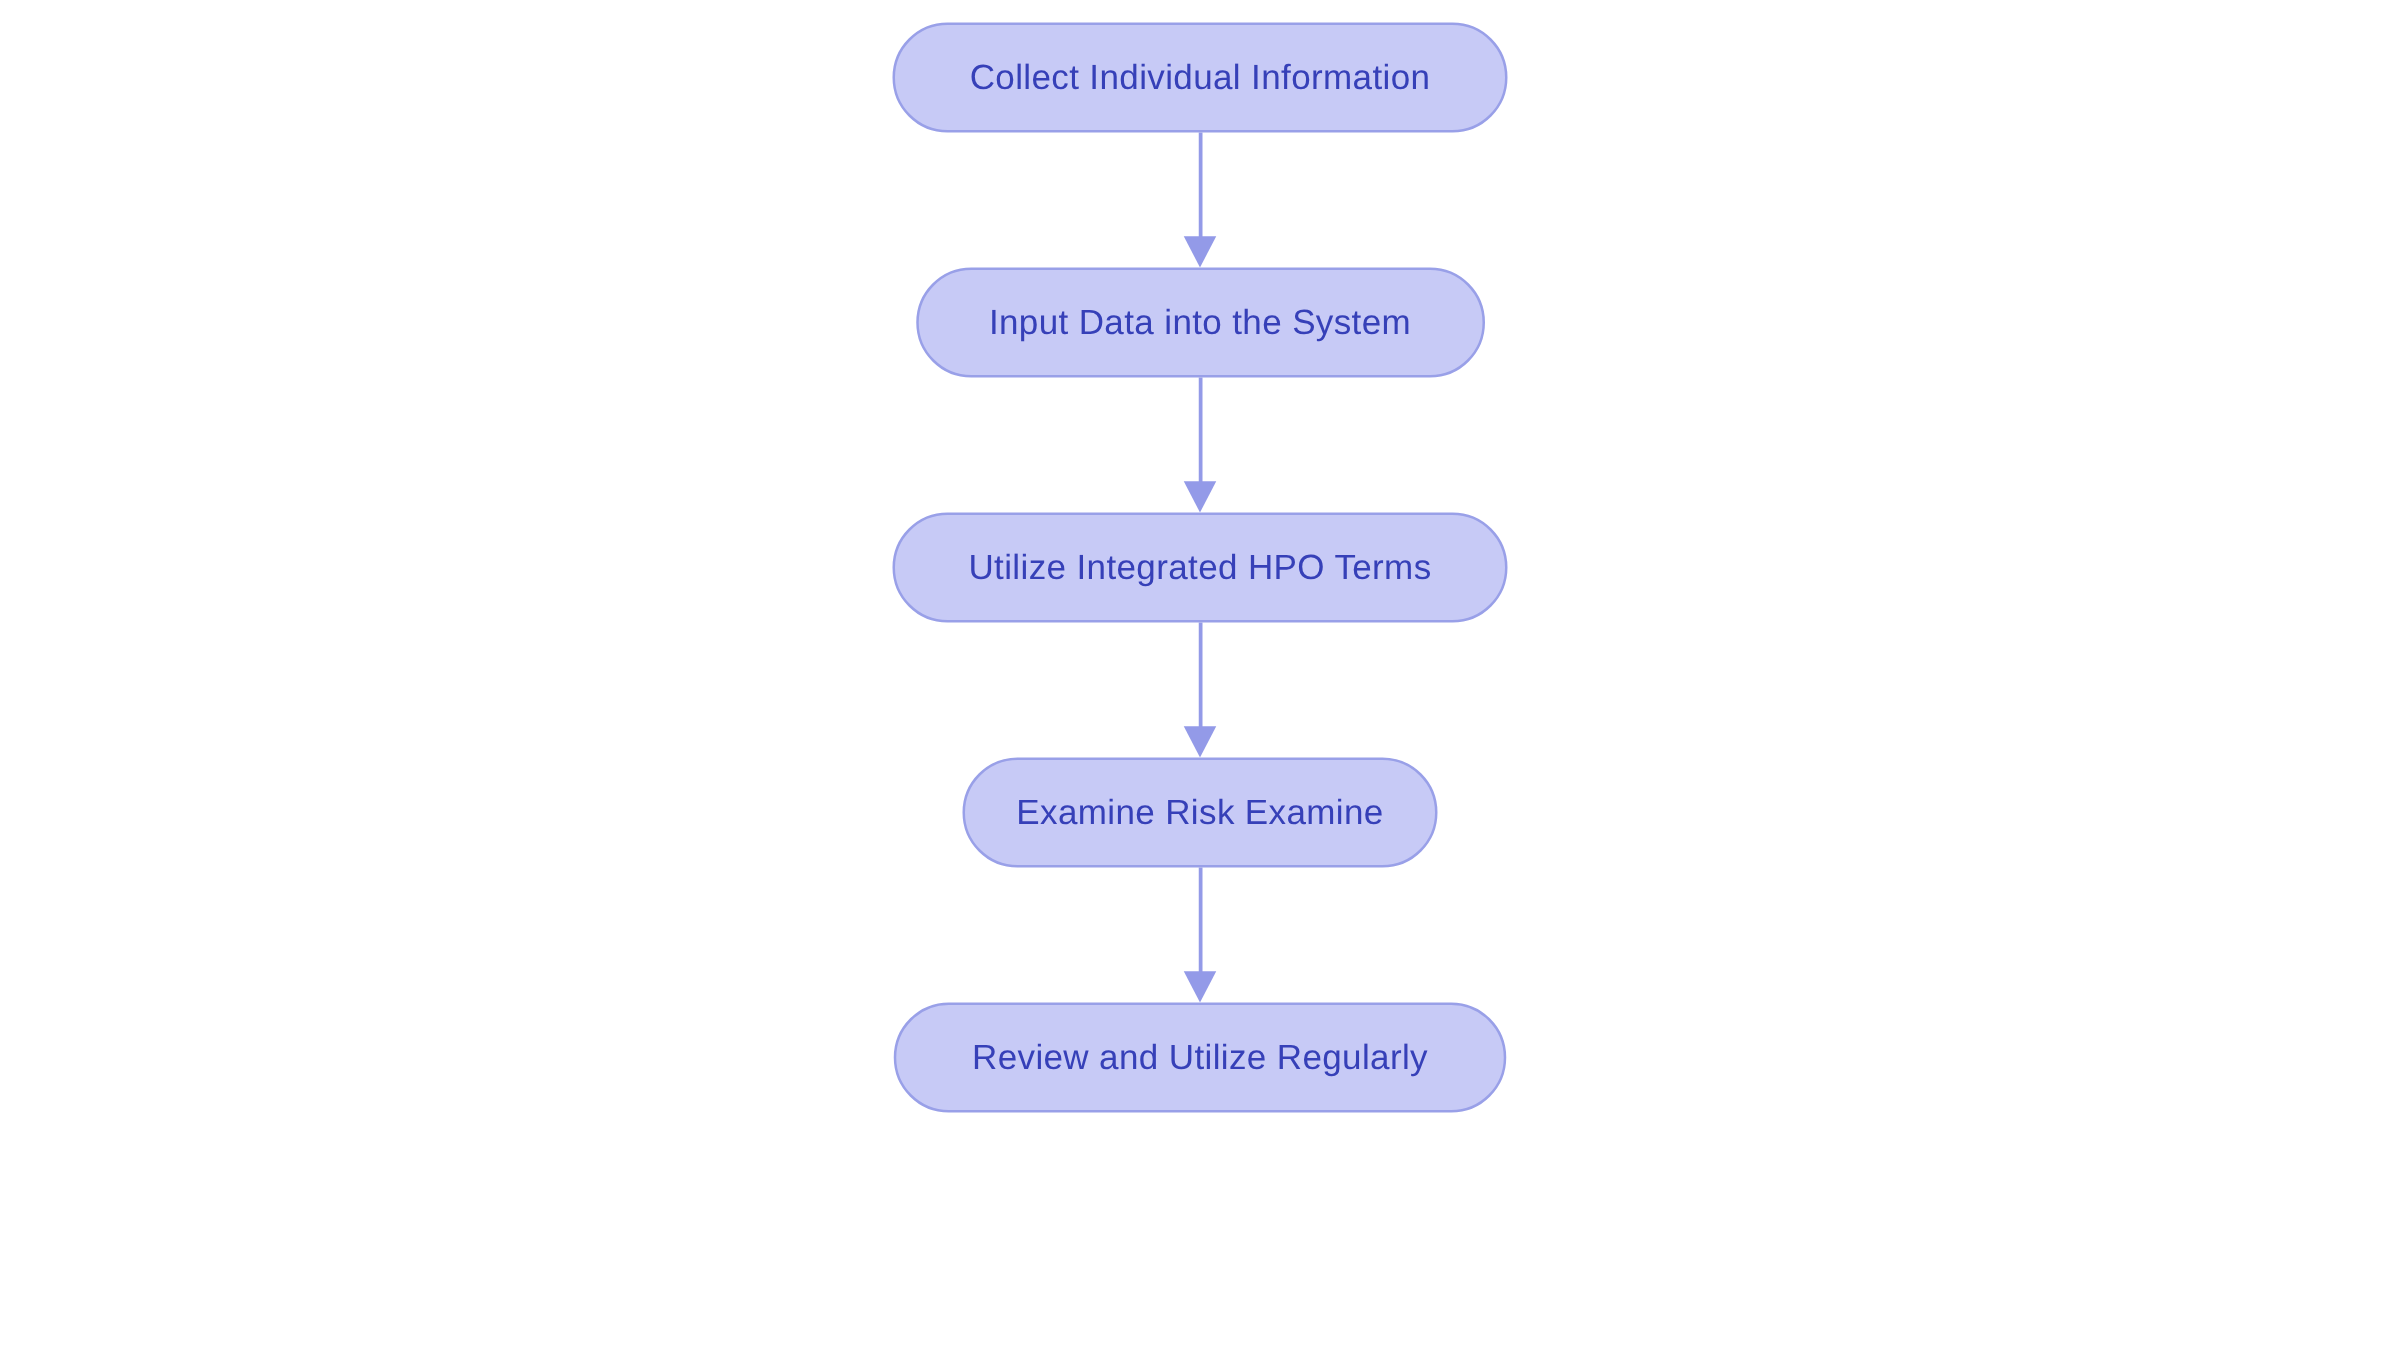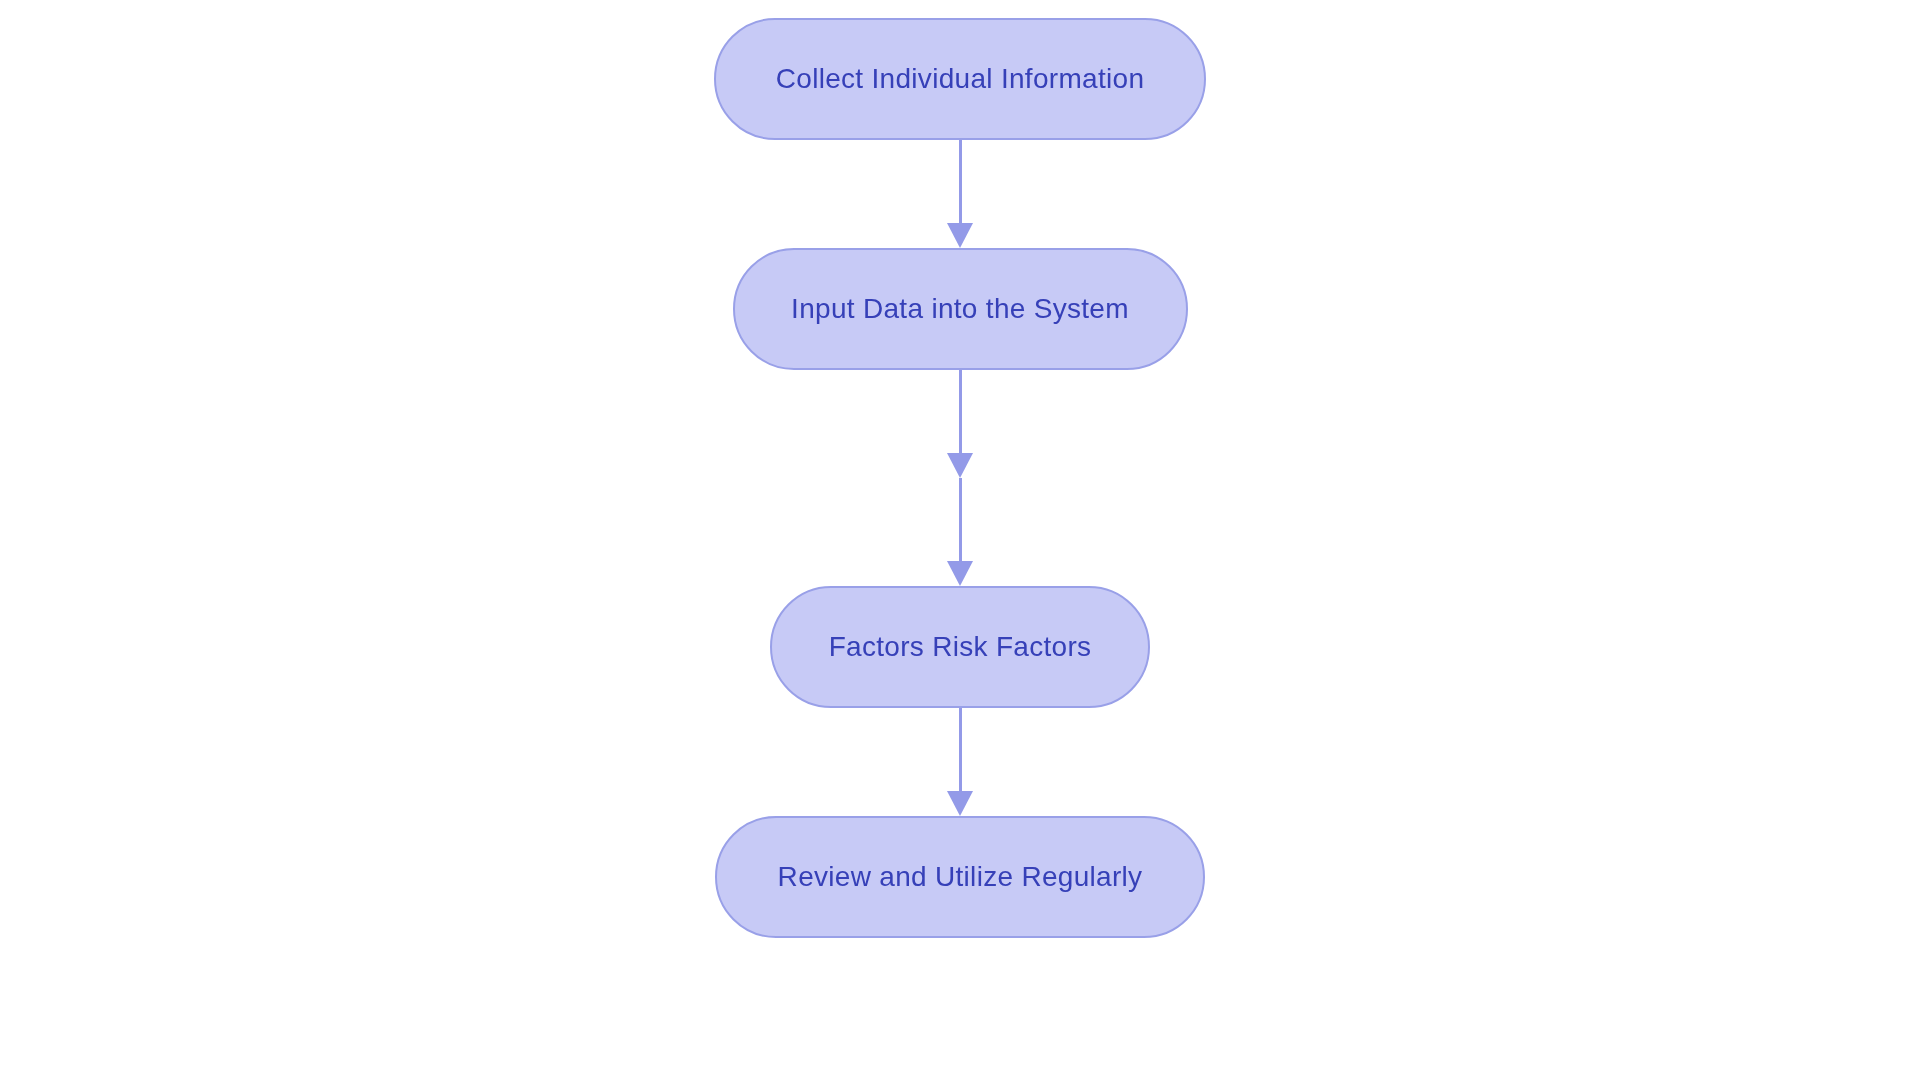--- a/index.html
+++ b/index.html
@@ -25,21 +25,21 @@
   .flow {
     position: absolute;
     top: 18px;
     left: 0;
     width: 1920px;
     display: flex;
     flex-direction: column;
     align-items: center;
   }
   .node {
-    height: 122px;
+    height: 88px;
     border-radius: 61px;
     background: var(--node-fill);
     border: 2px solid var(--node-border);
     display: flex;
     align-items: center;
     justify-content: center;
     flex: 0 0 auto;
   }
   .node-label {
     font-size: 28px;
@@ -90,28 +90,31 @@
 
   <div class="node n2">
     <span class="node-label">Input Data into the System</span>
   </div>
 
   <div class="arrow">
     <div class="arrow-line"></div>
     <div class="arrow-head"></div>
   </div>
 
+  <div class="node n3">
+    <span class="node-label">Utilize Integrated HPO Terms</span>
+  </div>
 
   <div class="arrow">
     <div class="arrow-line"></div>
     <div class="arrow-head"></div>
   </div>
 
   <div class="node n4">
-    <span class="node-label">Factors Risk Factors</span>
+    <span class="node-label">Examine Risk Examine</span>
   </div>
 
   <div class="arrow">
     <div class="arrow-line"></div>
     <div class="arrow-head"></div>
   </div>
 
   <div class="node n5">
     <span class="node-label">Review and Utilize Regularly</span>
   </div>

